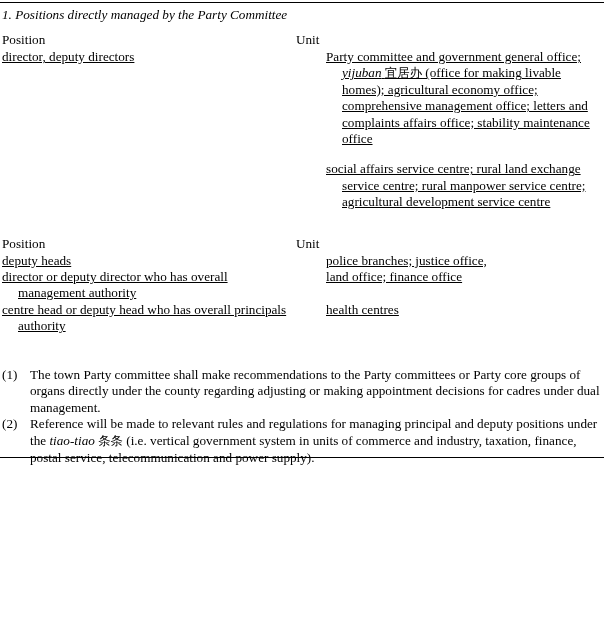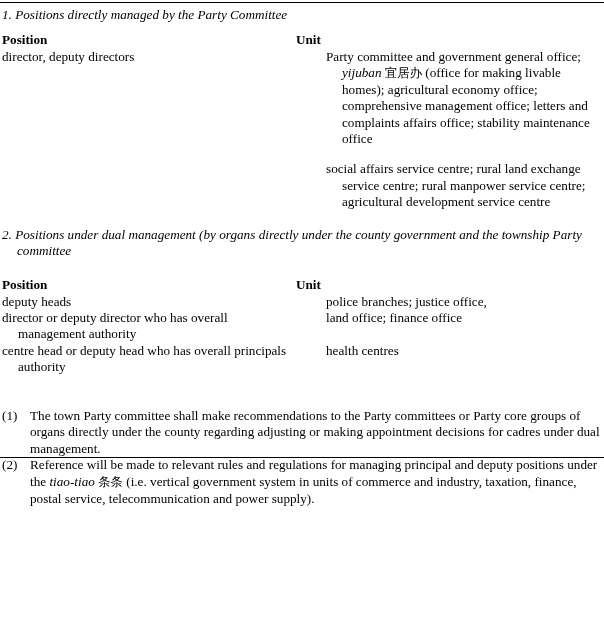--- a/index.html
+++ b/index.html
@@ -44,37 +44,38 @@
     line-height: 16px;
     margin: 0 0 9px 0;
   }
   .section-head-indent {
     padding-left: 15px;
     text-indent: -15px;
   }
 
   .colhead-row {
     display: flex;
-    font-weight: bold;
+    font-weight: normal;
     font-size: 13.2px;
     line-height: 16px;
     margin: 0 0 1px 0;
   }
   .colhead-row .c1 { width: 294px; }
   .colhead-row .c2 { width: 306px; }
 
   .tbl {
     width: 600px;
     border-collapse: collapse;
     font-size: 13.2px;
     line-height: 16.4px;
   }
   .tbl td {
     vertical-align: top;
     padding: 0;
+    text-decoration: underline;
   }
   .tbl td.c1 { width: 294px; padding-right: 6px; box-sizing: border-box; }
   .tbl td.c2 { width: 306px; }
 
   .hang {
     padding-left: 16px;
     text-indent: -16px;
     margin-left: 30px;
   }
   .hang2 {
@@ -137,24 +138,20 @@
           <div class="hang"><span>Party committee and government general office;</span> <i class="it">yijuban</i> <span class="cjk">宜居办</span><span> (office for making livable homes); agricultural economy office; comprehensive management office; letters and complaints affairs office; stability maintenance office</span></div>
           <div class="spacer-14"></div>
           <div class="hang">social affairs service centre; rural land exchange service centre; rural manpower service centre; agricultural development service centre</div>
         </td>
       </tr>
     </tbody>
       </table>
 
     <div class="spacer-16"></div>
 
-    <div class="section-head section-head-indent">
-      <span>2.</span>
-      <span>Positions under dual management (by organs directly under the county government and the township Party committee</span>
-    </div>
 
     <div class="spacer-9"></div>
 
     <div class="colhead-row">
       <div class="c1">Position</div>
       <div class="c2">Unit</div>
     </div>
 
     <table class="tbl">
       <tbody>

